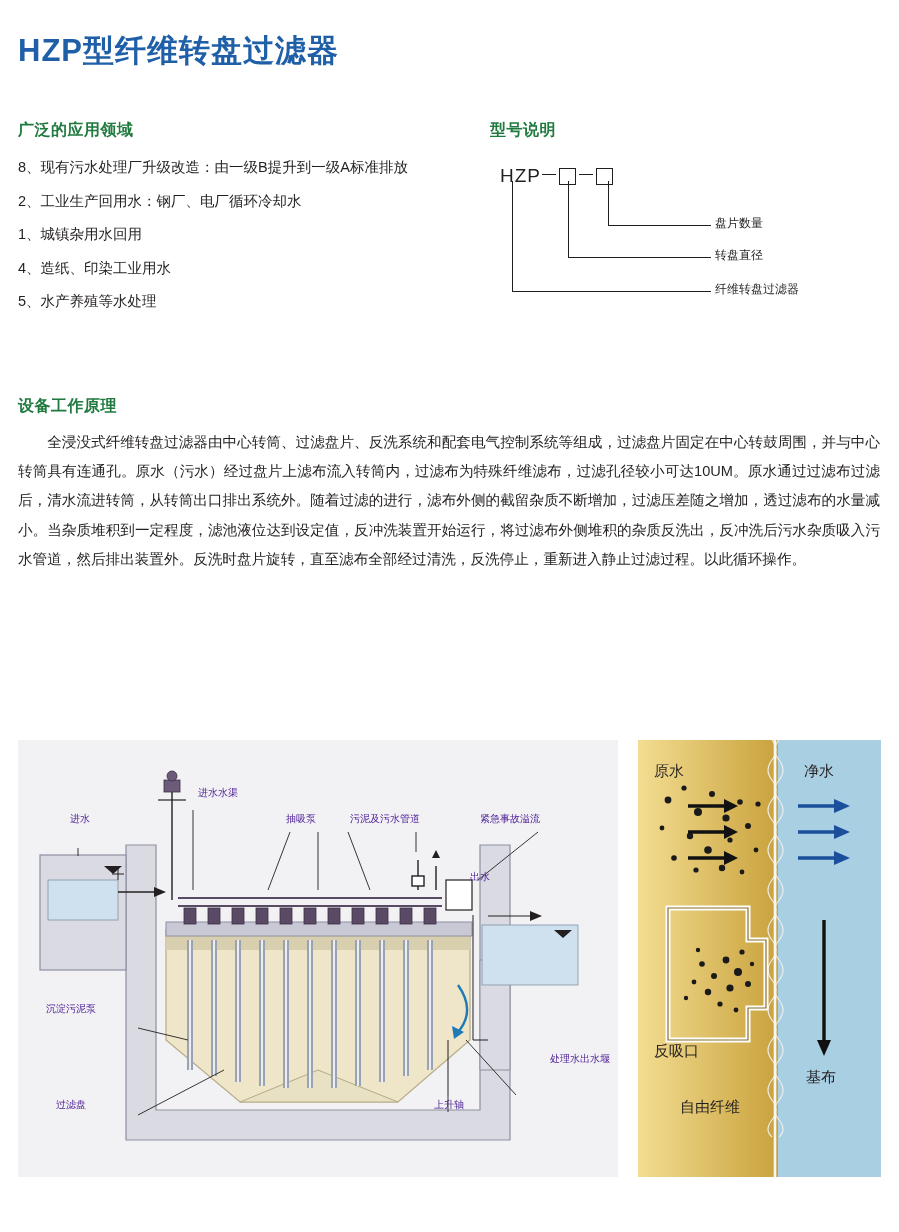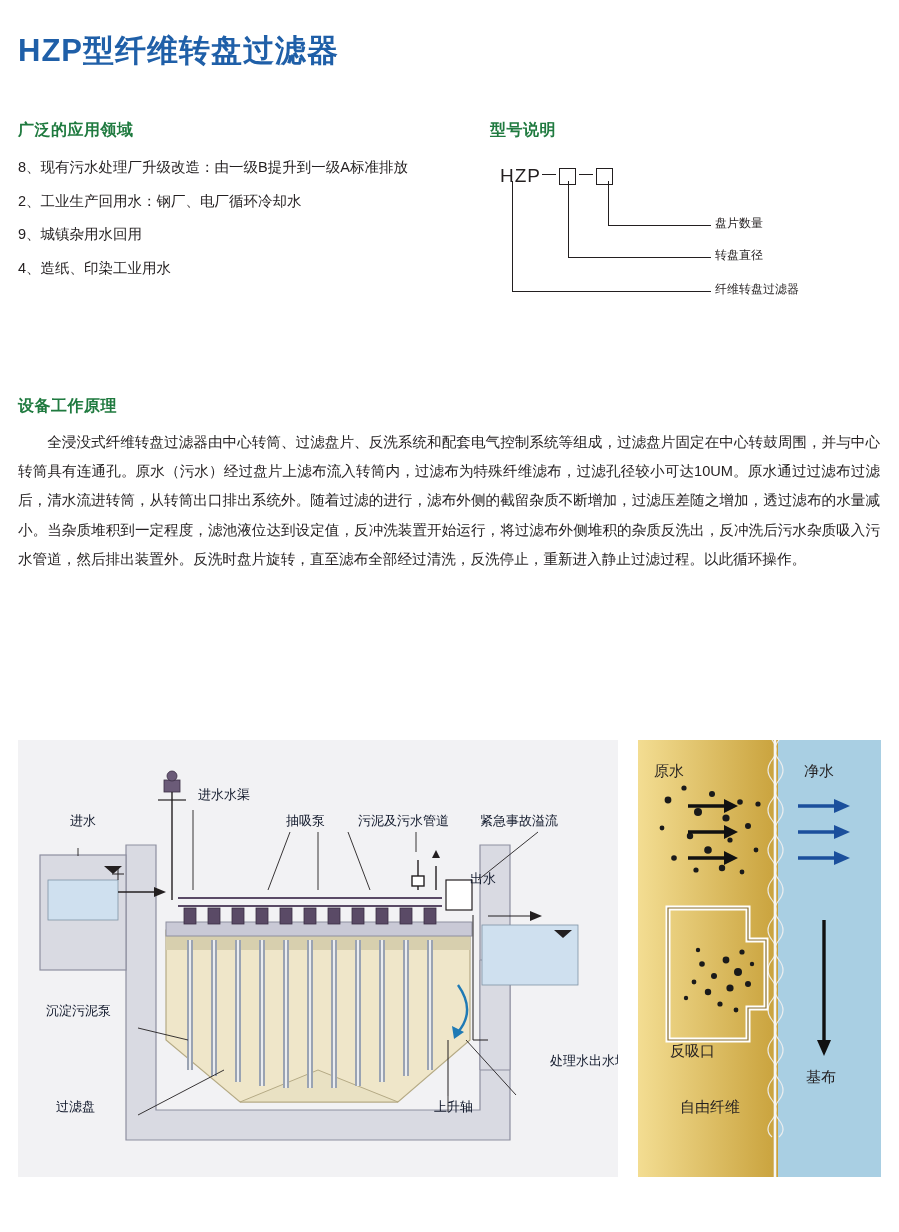--- a/index.html
+++ b/index.html
@@ -139,22 +139,22 @@
     position: absolute;
     left: 638px;
     top: 740px;
     width: 243px;
     height: 437px;
     overflow: hidden;
     background: #84cc16;
   }
   .fig-label {
     position: absolute;
-    font-size: 13px;
-    color: #0f172a;
+    font-size: 10px;
+    color: #4c1d95;
     white-space: nowrap;
   }
   .fig-label-w {
     position: absolute;
     font-size: 15px;
     color: #231f20;
     white-space: nowrap;
   }
   svg { display: block; }
 </style>
@@ -163,22 +163,23 @@
 
 <div class="page">
 
   <div class="main-title">HZP型纤维转盘过滤器</div>
 
   <div class="section-heading apps-heading">广泛的应用领域</div>
   <div class="apps-list">
     <ul>
       <li>8、现有污水处理厂升级改造：由一级B提升到一级A标准排放</li>
       <li>2、工业生产回用水：钢厂、电厂循环冷却水</li>
-      <li>9、城镇杂用水回用</li>
+      <li>1、城镇杂用水回用</li>
       <li>4、造纸、印染工业用水</li>
+      <li>5、水产养殖等水处理</li>
     </ul>
   </div>
 
   <div class="section-heading model-heading">型号说明</div>
   <div class="model-diagram">
     <div class="model-code">
       <span>HZP</span><span class="dash"></span><span class="model-box"></span><span class="dash"></span><span class="model-box"></span>
     </div>
 
     <div class="leader" style="left:118px; top:26px; width:102px; height:44px;"></div>
@@ -297,21 +298,21 @@
         <rect x="146" y="40" width="16" height="12"></rect>
         <circle cx="154" cy="36" r="5"></circle>
       </g>
       <line x1="154" y1="52" x2="154" y2="160" stroke="#231f20" stroke-width="1.4"></line>
       <line x1="140" y1="60" x2="168" y2="60" stroke="#231f20" stroke-width="1.2"></line>
     </svg>
 
     <div class="fig-label" style="left:52px; top:72px;">进水</div>
     <div class="fig-label" style="left:180px; top:46px;">进水水渠</div>
     <div class="fig-label" style="left:268px; top:72px;">抽吸泵</div>
-    <div class="fig-label" style="left:340px; top:72px;">污泥及污水管道</div>
+    <div class="fig-label" style="left:332px; top:72px;">污泥及污水管道</div>
     <div class="fig-label" style="left:462px; top:72px;">紧急事故溢流</div>
     <div class="fig-label" style="left:452px; top:130px;">出水</div>
     <div class="fig-label" style="left:28px; top:262px;">沉淀污泥泵</div>
     <div class="fig-label" style="left:38px; top:358px;">过滤盘</div>
     <div class="fig-label" style="left:484px; top:312px;margin-left:48px;">处理水出水堰</div>
     <div class="fig-label" style="left:416px; top:358px;">上升轴</div>
   </div>
 
   <div class="fig-right">
     <svg width="243" height="437" viewBox="0 0 243 437">
@@ -391,18 +392,18 @@
         <circle cx="114" cy="224" r="2.2"></circle>
           <circle cx="60" cy="210" r="2.2"></circle>
       </g>
 
       <line x1="186" y1="180" x2="186" y2="300" stroke="#111111" stroke-width="3.4"></line>
       <polygon points="179,300 193,300 186,316" fill="#111111"></polygon>
     </svg>
 
     <div class="fig-label-w" style="left:16px; top:22px;">原水</div>
     <div class="fig-label-w" style="left:166px; top:22px;">净水</div>
-    <div class="fig-label-w" style="left:32px; top:302px;text-align:center;">反吸口</div>
+    <div class="fig-label-w" style="left:16px; top:302px;text-align:center;">反吸口</div>
     <div class="fig-label-w" style="left:42px; top:358px;">自由纤维</div>
     <div class="fig-label-w" style="left:168px; top:328px;">基布</div>
   </div>
 
 </div>
 
 </body></html>

